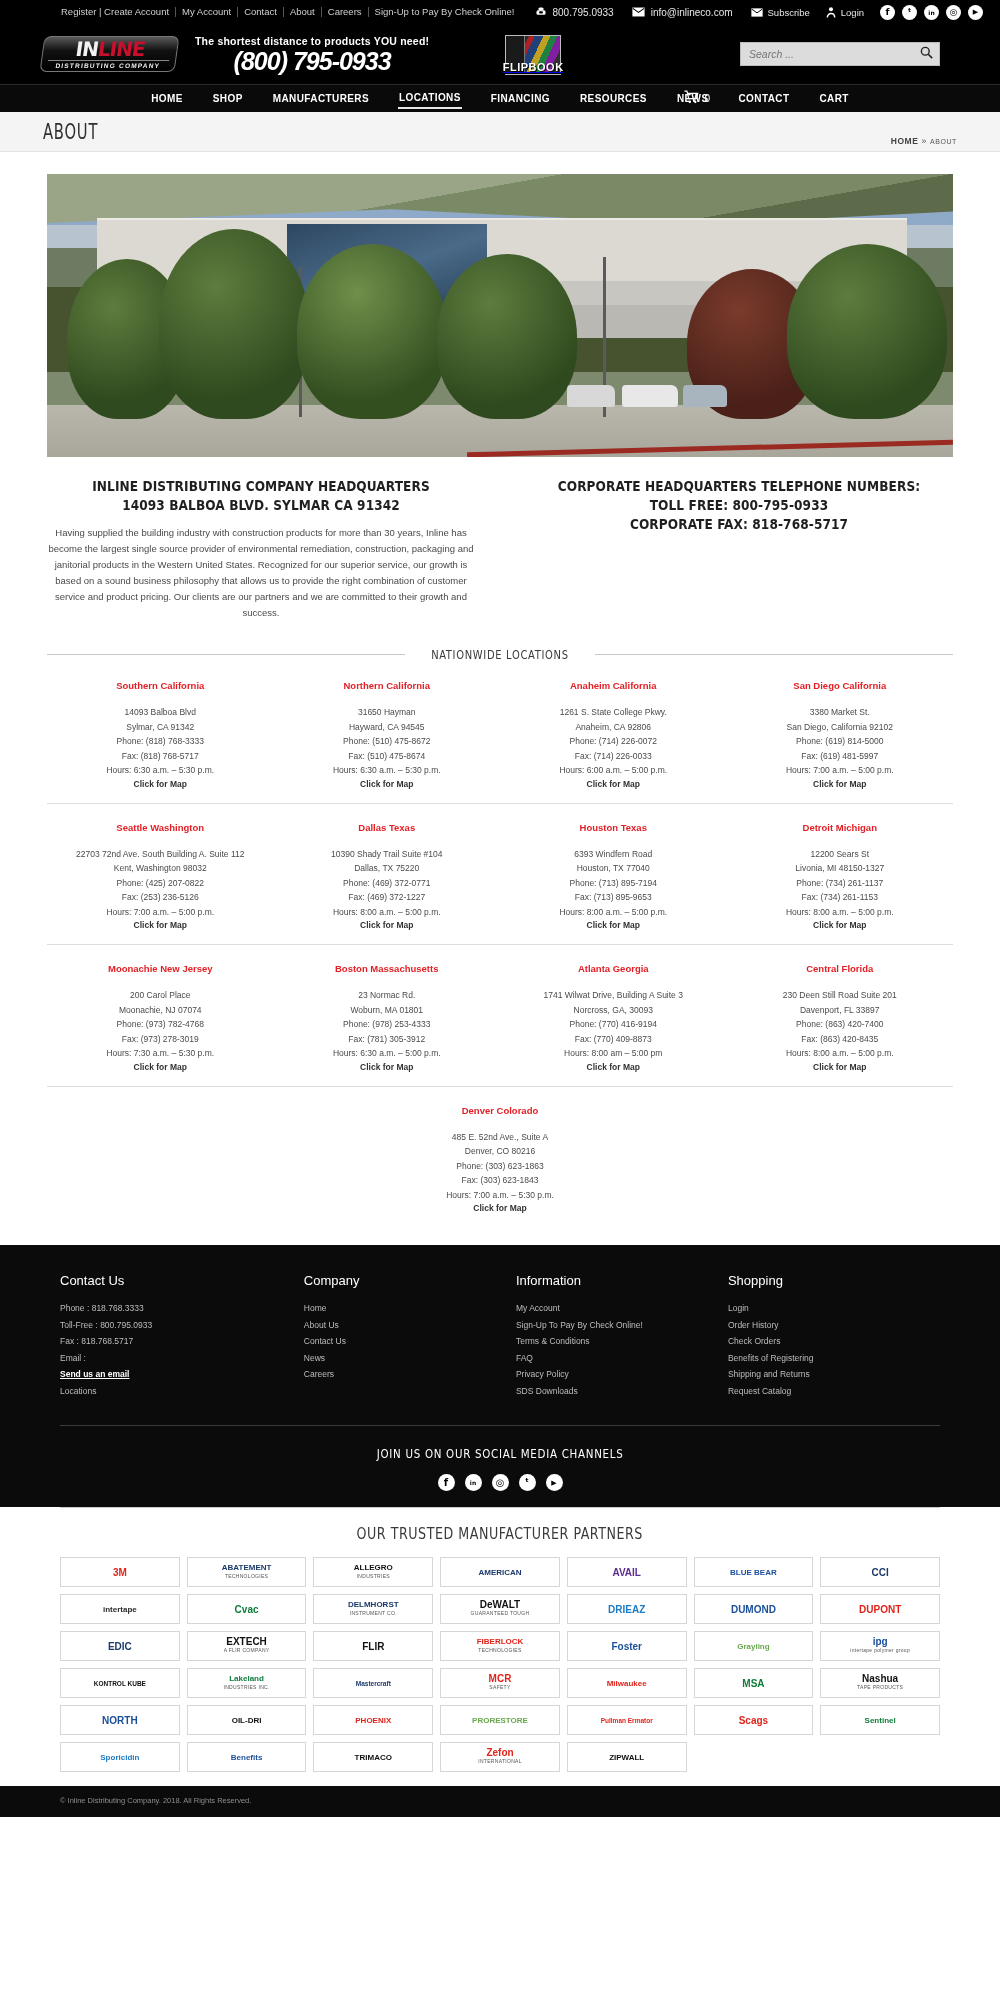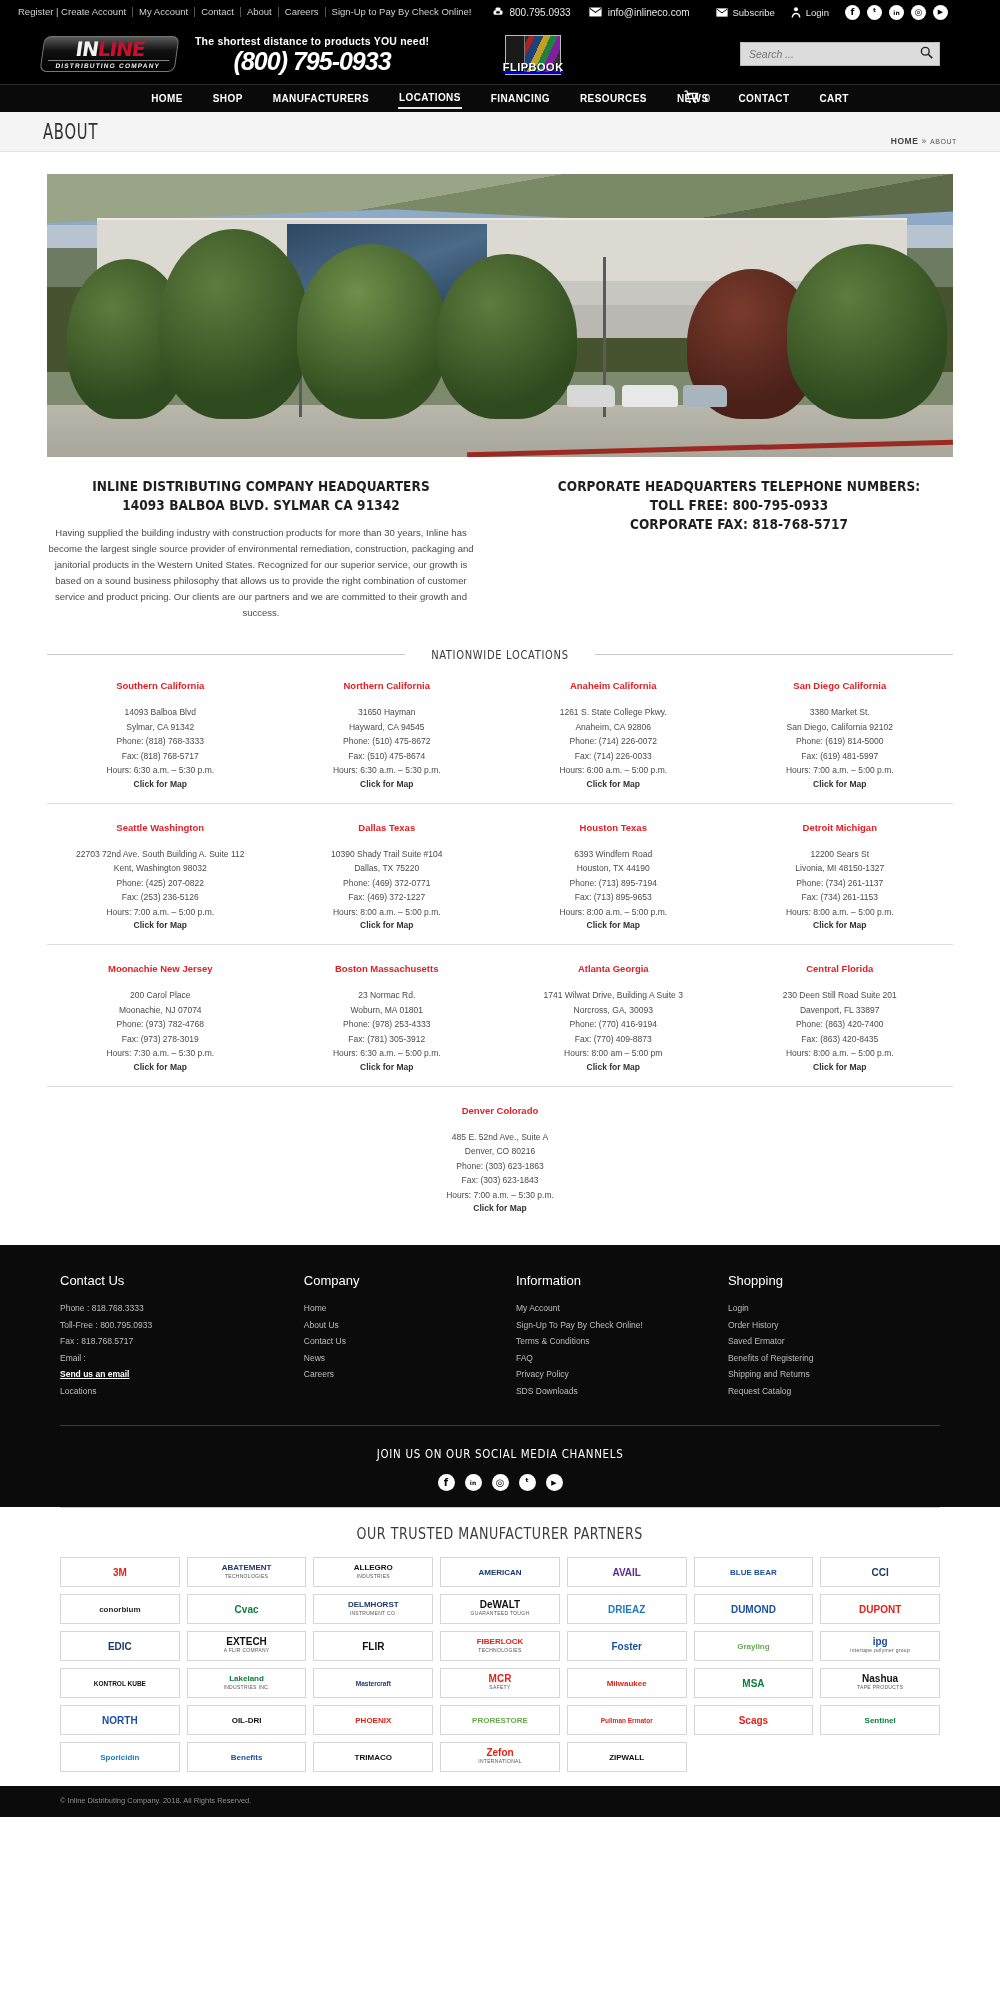--- a/index.html
+++ b/index.html
@@ -14,21 +14,21 @@
   
   .topbar {
     background: #000;
     color: #d8d8d8;
     height: 24px;
     display: flex;
     align-items: center;
     font-size: 9.5px;
     padding: 0 12px;
   }
-  .topbar-left { display: flex; align-items: flex-end; }
+  .topbar-left { display: flex; align-items: flex-end; margin-left: 43px; }
   .topbar-left a {
     color: #d0d0d0; text-decoration: none; padding: 0 6px;
     border-right: 1px solid #555; line-height: 10px; white-space: nowrap;
   }
   .topbar-left a.no-sep { border-right: none; }
   .topbar-contact { display: flex; align-items: center; margin-left: 14px; }
   .topbar-contact .item { display: flex; align-items: center; margin-right: 18px; color: #e6e6e6; font-size: 10px; text-decoration: none; text-align: center; }
   .topbar-contact .item .gi { margin-right: 6px; display:inline-flex; }
   .topbar-right { margin-left: auto; display: flex; align-items: center; margin-right: 40px; }
   .topbar-right .item { display: flex; align-items: center; margin-right: 16px; color: #e6e6e6; font-size: 9.5px; text-decoration: none; }
@@ -525,21 +525,21 @@
         <div class="line">10390 Shady Trail Suite #104</div>
         <div class="line">Dallas, TX 75220</div>
         <div class="line">Phone: (469) 372-0771</div>
         <div class="line">Fax: (469) 372-1227</div>
         <div class="line">Hours: 8:00 a.m. – 5:00 p.m.</div>
         <a href="#" class="map">Click for Map</a>
       </div>
       <div class="loc-card">
         <h3>Houston Texas</h3>
         <div class="line">6393 Windfern Road</div>
-        <div class="line">Houston, TX 44190</div>
+        <div class="line">Houston, TX 77040</div>
         <div class="line">Phone: (713) 895-7194</div>
         <div class="line">Fax: (713) 895-9653</div>
         <div class="line">Hours: 8:00 a.m. – 5:00 p.m.</div>
         <a href="#" class="map">Click for Map</a>
       </div>
       <div class="loc-card">
         <h3>Detroit Michigan</h3>
         <div class="line">12200 Sears St</div>
         <div class="line">Livonia, MI 48150-1327</div>
         <div class="line">Phone: (734) 261-1137</div>
@@ -624,21 +624,21 @@
         <a href="#" style="display: block;">Sign-Up To Pay By Check Online!</a>
         <a href="#" style="display: block;">Terms &amp; Conditions</a>
         <a href="#" style="display: block;">FAQ</a>
         <a href="#" style="display: block;">Privacy Policy</a>
         <a href="#" style="display: block;">SDS Downloads</a>
       </div>
       <div class="fcol">
         <h4>Shopping</h4>
         <a href="#" style="display: block;">Login</a>
         <a href="#" style="display: block;">Order History</a>
-        <a href="#" style="display: block;">Saved Ermator</a>
+        <a href="#" style="display: block;">Check Orders</a>
         <a href="#" style="display: block;">Benefits of Registering</a>
         <a href="#" style="display: block;">Shipping and Returns</a>
         <a href="#" style="display: block;">Request Catalog</a>
       </div>
     </div>
 
   <div class="social-heading">
     <div class="t">JOIN US ON OUR SOCIAL MEDIA CHANNELS</div>
     <div class="footer-social" id="footerSocial">
         <a href="#" class="soc">f</a>
@@ -686,21 +686,21 @@
             <span style="color: rgb(27, 79, 156); font-size: 8px;">BLUE BEAR</span>
           </div>
         </div>
         <div class="logo-cell">
           <div>
             <span style="color: rgb(27, 58, 107); font-size: 10px;">CCI</span>
           </div>
         </div>
         <div class="logo-cell">
           <div>
-            <span style="color: rgb(42, 42, 42); font-size: 8px;">conorbium</span>
+            <span style="color: rgb(42, 42, 42); font-size: 8px;">intertape</span>
           </div>
         </div>
         <div class="logo-cell">
           <div>
             <span style="color: rgb(14, 124, 58); font-size: 10px;">Cvac</span>
           </div>
         </div>
         <div class="logo-cell">
           <div>
             <span style="color: rgb(27, 58, 107); font-size: 8px;">DELMHORST</span>

